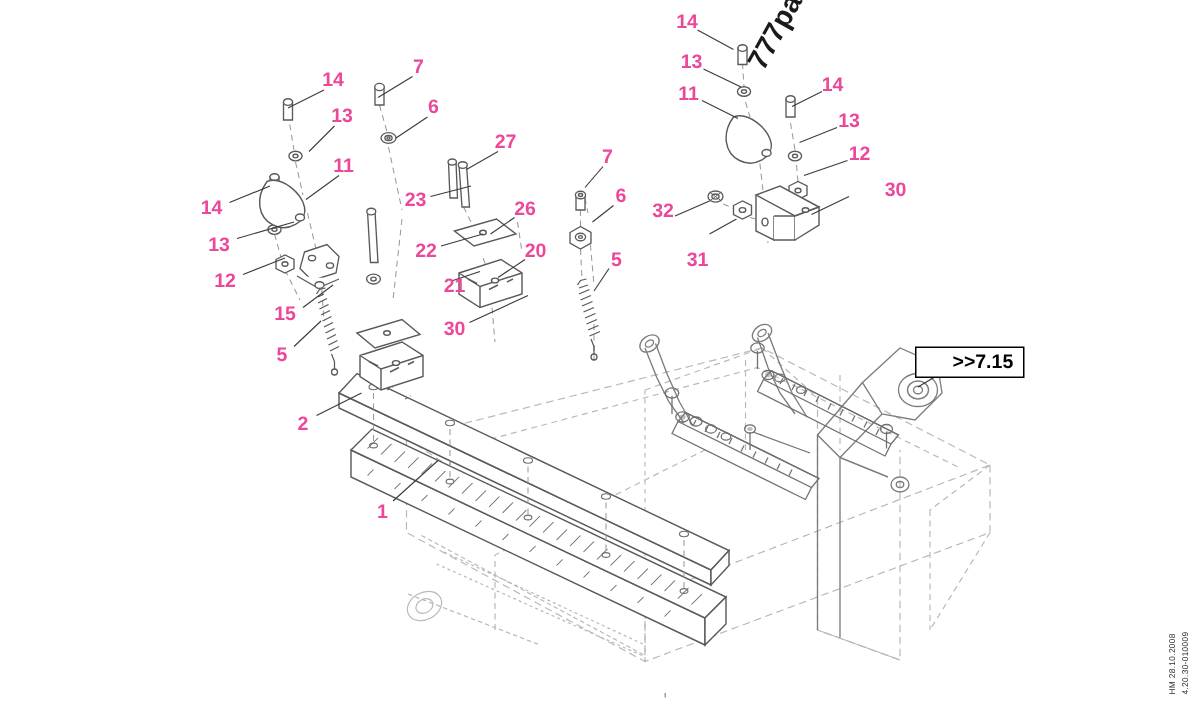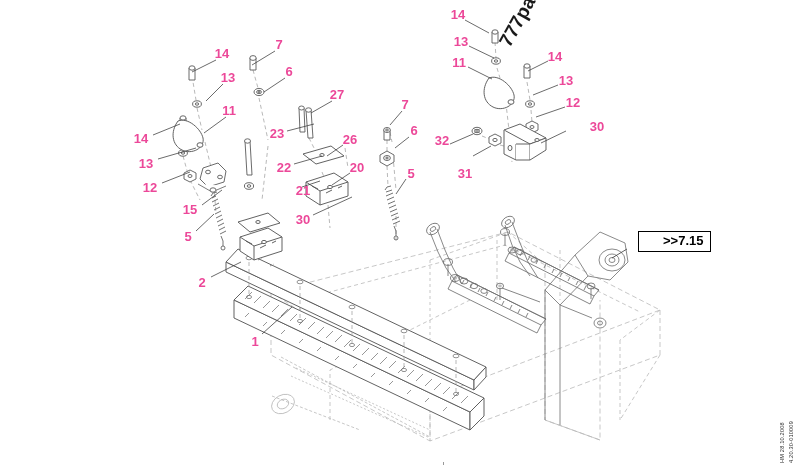--- a/index.html
+++ b/index.html
@@ -548,21 +548,21 @@
       <div class="callout-label" style="left: 461px; top: 41px;">13</div>
       <div class="callout-label" style="left: 459px; top: 62px;">11</div>
       <div class="callout-label" style="left: 555px; top: 56px;">14</div>
       <div class="callout-label" style="left: 566px; top: 80px;">13</div>
       <div class="callout-label" style="left: 573px; top: 102px;">12</div>
       <div class="callout-label" style="left: 597px; top: 126px;">30</div>
       <div class="callout-label" style="left: 465px; top: 173px;">31</div>
       <div class="callout-label" style="left: 442px; top: 140px;">32</div>
     </div>
 
-  <div class="ref-box" style="left:638px; top:231px;padding-left:24px;">
+  <div class="ref-box" style="left:610px; top:231px;padding-left:24px;">
     <span>&gt;&gt;7.15</span>
   </div>
 
   <div class="watermark" style="left:495px; top:40px;">777parts</div>
 
   <div class="corner-stamp" style="left:779px; top:463px;">HM  28.10.2008</div>
   <div class="corner-stamp" style="left:788px; top:463px;">4.20.30-010009</div>
 
   <div class="tick-mark" style="left:443px; top:462px;"></div>
 

